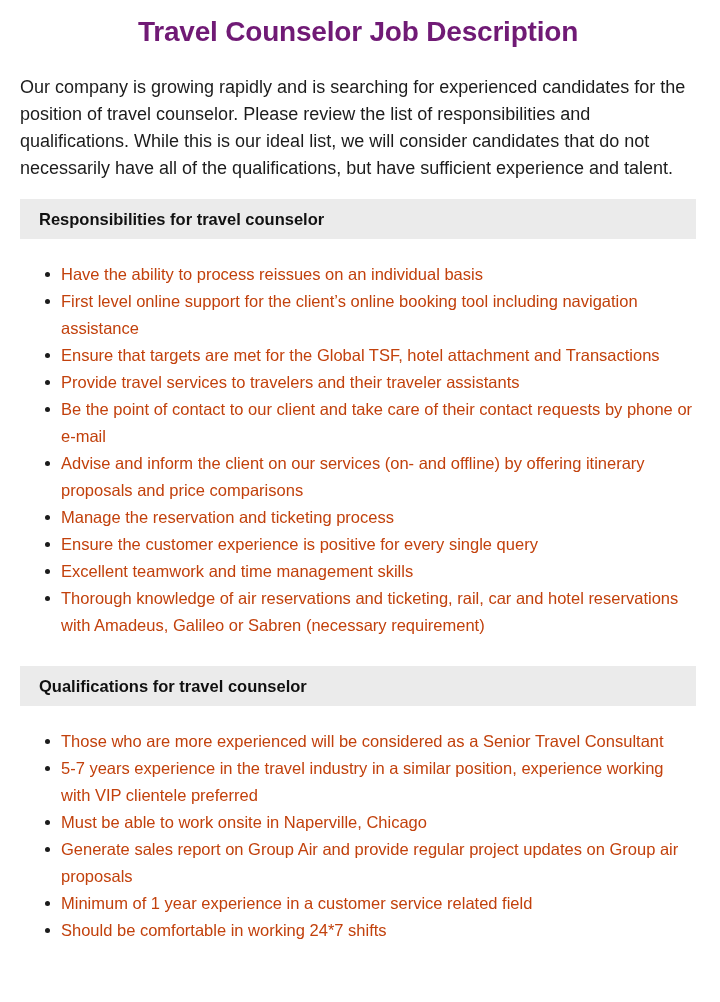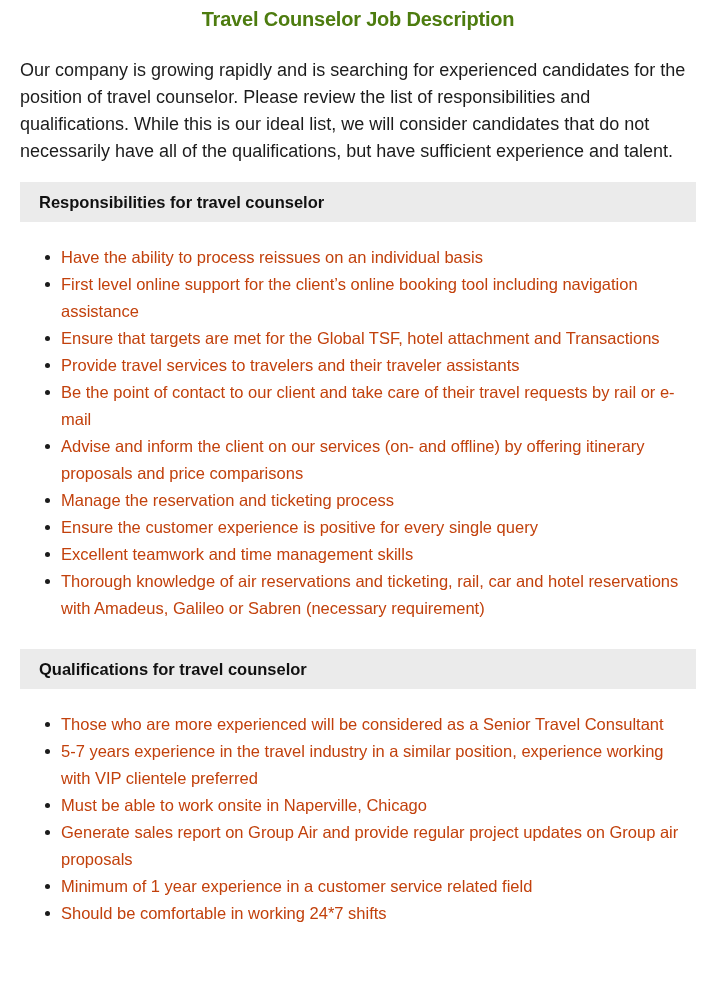--- a/index.html
+++ b/index.html
@@ -9,26 +9,26 @@
     color: #1c1c1c;
   }
   .page {
     width: 720px;
     height: 1002px;
     background: #ffffff;
     padding: 6px 24px 0 20px;
     overflow: hidden;
   }
   h1.title {
-    font-size: 20px;
+    font-size: 28px;
     font-weight: bold;
-    color: #4d7c0f;
+    color: #701a75;
     text-align: center;
     letter-spacing: -0.2px;
-    margin-top: 2px;
+    margin-top: 10px;
     margin-bottom: 26px;
   }
   p.intro {
     font-size: 18px;
     line-height: 27px;
     color: #1c1c1c;
     margin-bottom: 17px;
   }
   .section-bar {
     background: #ebebeb;
@@ -68,21 +68,21 @@
 
   <p class="intro">Our company is growing rapidly and is searching for experienced candidates for the position of travel counselor. Please review the list of responsibilities and qualifications. While this is our ideal list, we will consider candidates that do not necessarily have all of the qualifications, but have sufficient experience and talent.</p>
 
   <section>
     <div class="section-bar">Responsibilities for travel counselor</div>
     <ul class="bullet-list">
         <li>Have the ability to process reissues on an individual basis</li>
         <li>First level online support for the client’s online booking tool including navigation assistance</li>
         <li>Ensure that targets are met for the Global TSF, hotel attachment and Transactions</li>
         <li>Provide travel services to travelers and their traveler assistants</li>
-        <li>Be the point of contact to our client and take care of their travel requests by rail or e-mail</li>
+        <li>Be the point of contact to our client and take care of their contact requests by phone or e-mail</li>
         <li>Advise and inform the client on our services (on- and offline) by offering itinerary proposals and price comparisons</li>
         <li>Manage the reservation and ticketing process</li>
         <li>Ensure the customer experience is positive for every single query</li>
         <li>Excellent teamwork and time management skills</li>
         <li>Thorough knowledge of air reservations and ticketing, rail, car and hotel reservations with Amadeus, Galileo or Sabren (necessary requirement)</li>
       </ul>
   </section>
 
   <section>
     <div class="section-bar">Qualifications for travel counselor</div>

